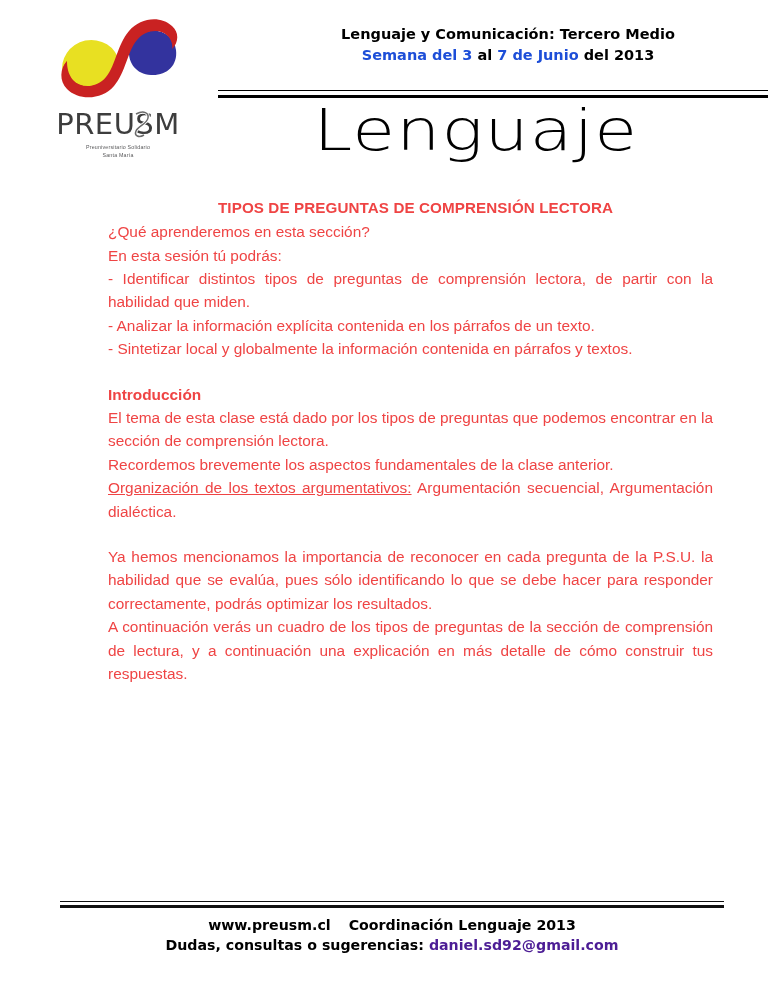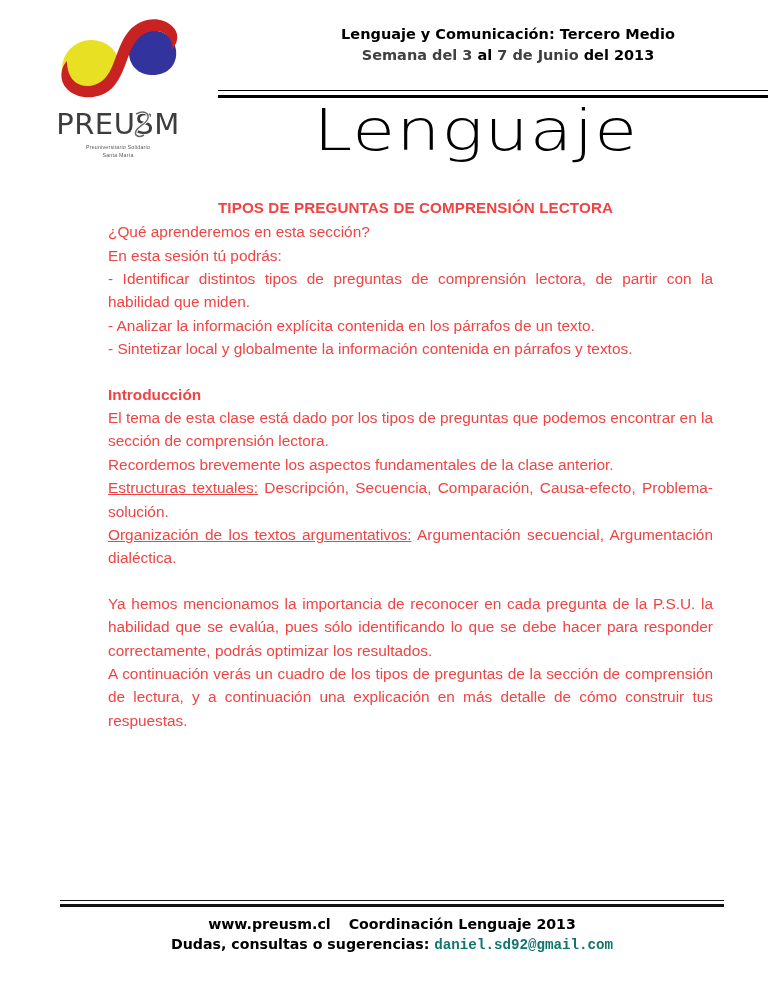--- a/index.html
+++ b/index.html
@@ -68,21 +68,21 @@
     left: 270px;
     right: 22px;
     top: 24px;
     text-align: center;
     font-family: "DejaVu Sans", sans-serif;
     font-weight: bold;
     font-size: 14.5px;
     line-height: 1.42;
     color: #000000;
   }
-  .red { color: #404040; }
+  .red { color: #1d4ed8; }
 
   
   .title-band {
     position: absolute;
     left: 218px;
     right: 0px;
     top: 90px;
   }
   .rule-double {
     border-top: 1px solid #000;
@@ -148,21 +148,21 @@
     margin-bottom: 7px;
   }
   .footer-line {
     font-family: "DejaVu Sans", sans-serif;
     font-weight: bold;
     font-size: 14.2px;
     line-height: 1.45;
     color: #000000;
   }
   .gap { display: inline-block; width: 18px; }
-  .email { color: #0f766e; font-family: Liberation Mono, monospace; }
+  .email { color: #4c1d95; }
 </style>
 </head>
 <body>
 
 <div class="page">
 
   <div class="header">
 
     <div class="logo-block">
       <div class="logo-mark">
@@ -213,21 +213,20 @@
     <div class="p">- Identificar distintos tipos de preguntas de comprensión lectora, de partir con la habilidad que miden.</div>
     <div class="p">- Analizar la información explícita contenida en los párrafos de un texto.</div>
     <div class="p">- Sintetizar local y globalmente la información contenida en párrafos y textos.</div>
 
     <div class="spacer-md"></div>
 
     <div class="p nojust bold">Introducción</div>
     <div class="p">El tema de esta clase está dado por los tipos de preguntas que podemos encontrar en la sección de comprensión lectora.</div>
     <div class="p">Recordemos brevemente los aspectos fundamentales de la clase anterior.</div>
 
-    <div class="p"><span class="u">Estructuras textuales:</span><span> Descripción, Secuencia, Comparación, Causa-efecto, Problema- solución.</span></div>
     <div class="p"><span class="u">Organización de los textos argumentativos:</span><span> Argumentación secuencial, Argumentación dialéctica.</span></div>
 
     <div class="spacer-md"></div>
 
     <div class="p"> Ya hemos mencionamos la importancia de reconocer en cada pregunta de la P.S.U. la habilidad que se evalúa, pues sólo identificando lo que se debe hacer para responder correctamente, podrás optimizar los resultados.</div>
     <div class="p">A continuación verás un cuadro de los tipos de preguntas de la sección de comprensión de lectura, y a continuación una explicación en más detalle de cómo construir tus respuestas.</div>
   </div>
 
   <div class="footer">
     <div class="rule-double"></div>

